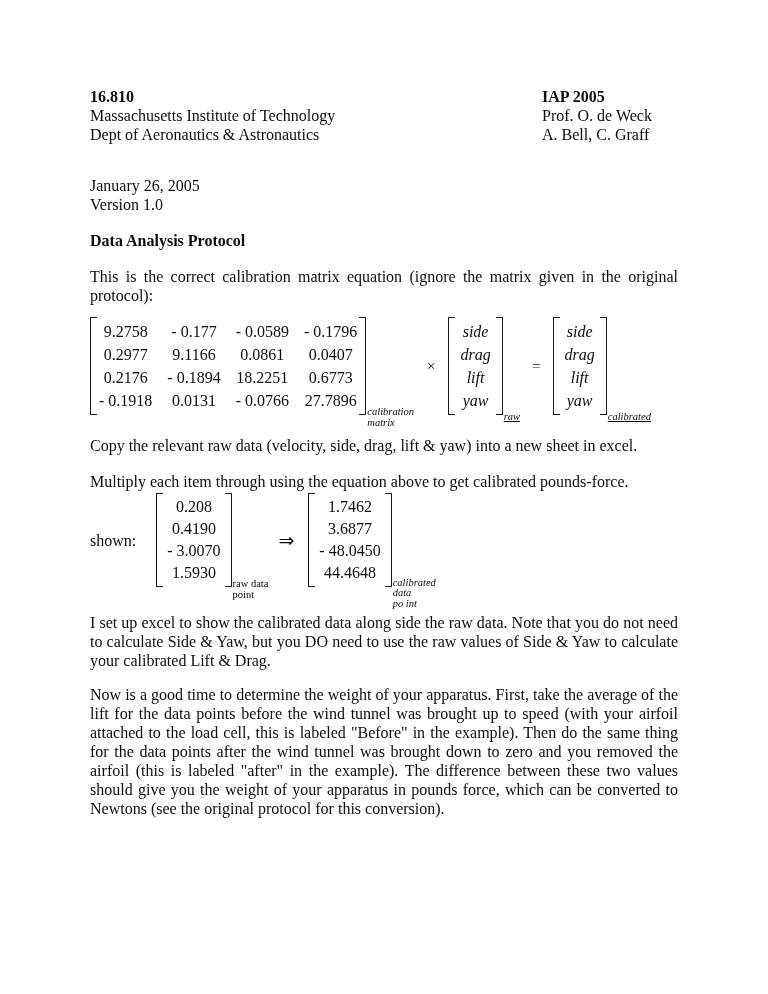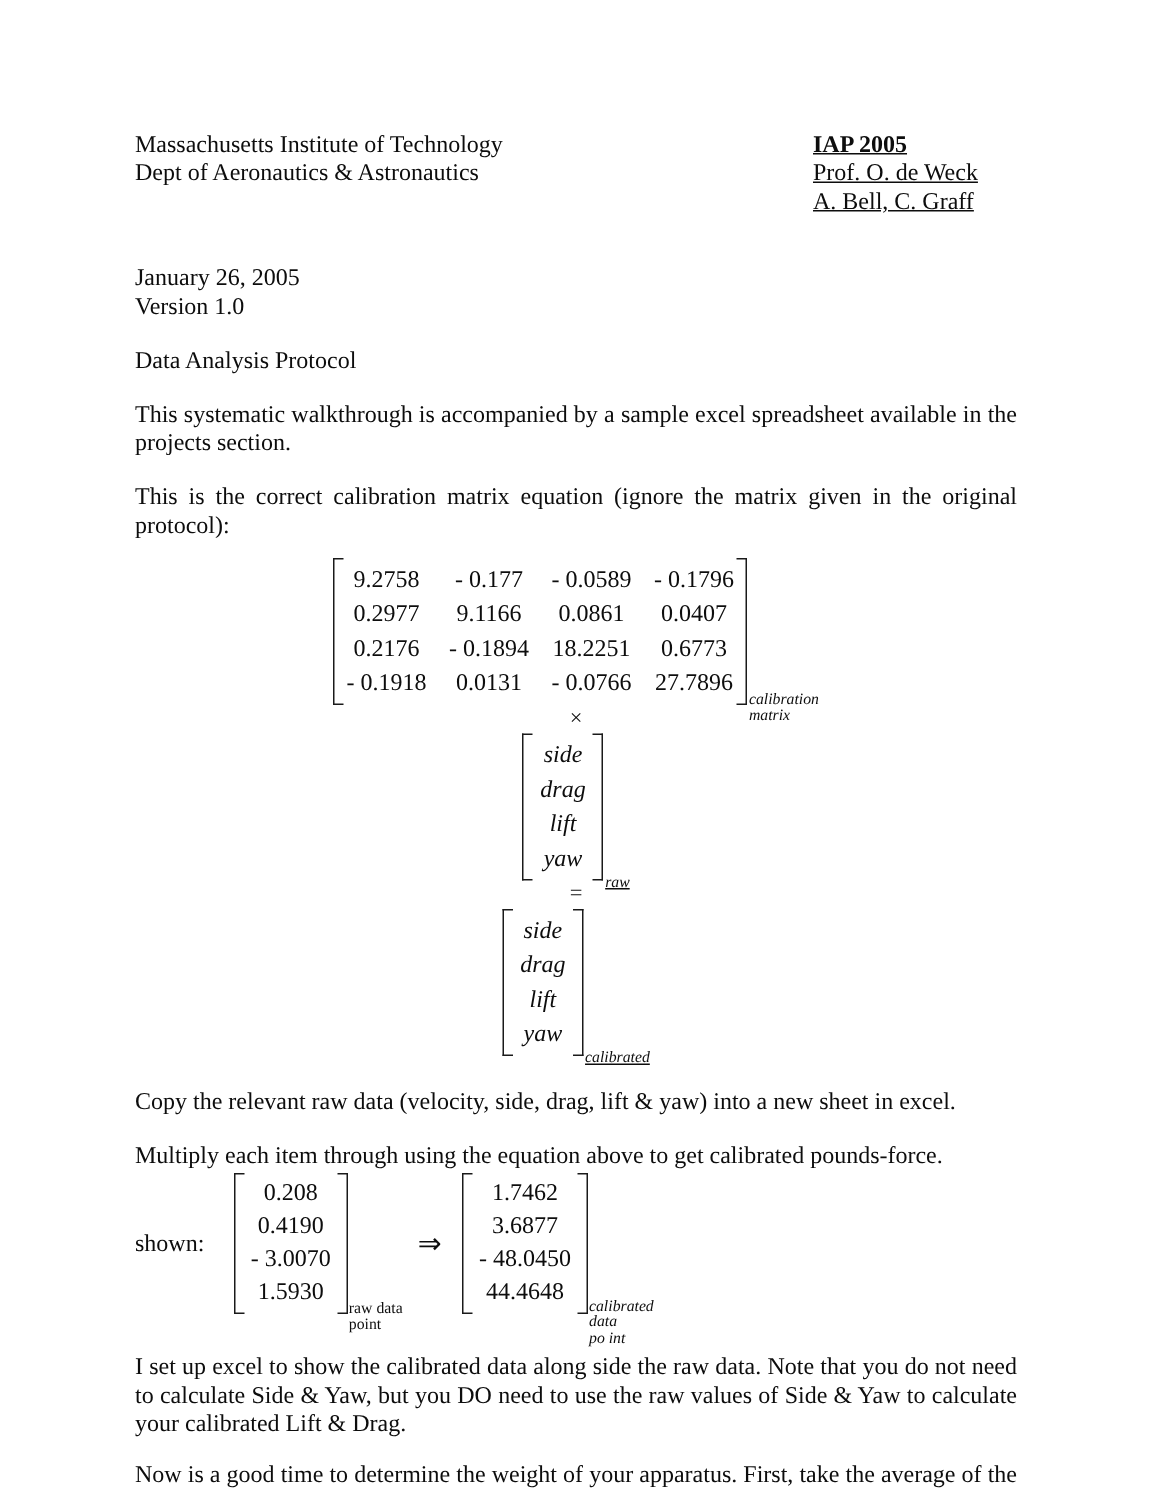--- a/index.html
+++ b/index.html
@@ -8,30 +8,30 @@
     color:#0d0d0d;
     font-family:"Liberation Serif", serif;
     font-size:16px;
     line-height:19px;
     position:relative;
     overflow:hidden;
   }
   .page { padding:87px 90px 0 90px; }
 
   .header { display:flex; justify-content:space-between; }
-  .header-right { width:136px;text-decoration:underline; }
+  .header-right { width:136px; }
   .bold { font-weight:bold; }
 
   .date-block { margin-top:32px; }
-  .heading { margin-top:17px; font-weight:normal; }
+  .heading { margin-top:17px; font-weight:bold; }
   .para { margin-top:17px; text-align:justify; }
 
   
   .eq-row { display:flex; align-items:center; }
-  .eq1 { margin-top:12px;flex-direction:column; }
+  .eq1 { margin-top:12px; }
   .eq2 { margin-top:2px; }
   .after-eq1 { margin-top:21px; }
   .after-eq2 { margin-top:26px; }
   .after-p6 { margin-top:15px; }
   .force-justify { text-align:justify; text-align-last:justify; }
 
   .mat {
     position:relative;
     padding:3px 9px;
   }
@@ -64,38 +64,38 @@
   .shown-label { margin-right:12px; }
   .eq2-indent { margin-left:8px; }
 </style>
 </head>
 <body>
 
 <div class="page">
 
   <div class="header">
     <div class="header-left">
+      <div class="bold">16.810</div>
       <div>Massachusetts Institute of Technology</div>
       <div>Dept of Aeronautics &amp; Astronautics</div>
     </div>
     <div class="header-right">
       <div class="bold">IAP 2005</div>
       <div>Prof. O. de Weck</div>
       <div>A. Bell, C. Graff</div>
     </div>
   </div>
 
   <div class="date-block">
     <div>January 26, 2005</div>
     <div>Version 1.0</div>
   </div>
 
   <div class="heading">Data Analysis Protocol</div>
 
-  <div class="para">This systematic walkthrough is accompanied by a sample excel spreadsheet available in the projects section.</div>
 
   <div class="para">This is the correct calibration matrix equation (ignore the matrix given in the original protocol):</div>
 
   <div class="eq-row eq1">
     <span class="withsub">
       <span class="mat">
         <span class="grid4">
           <span>9.2758</span>
           <span>- 0.177</span>
           <span>- 0.0589</span>

